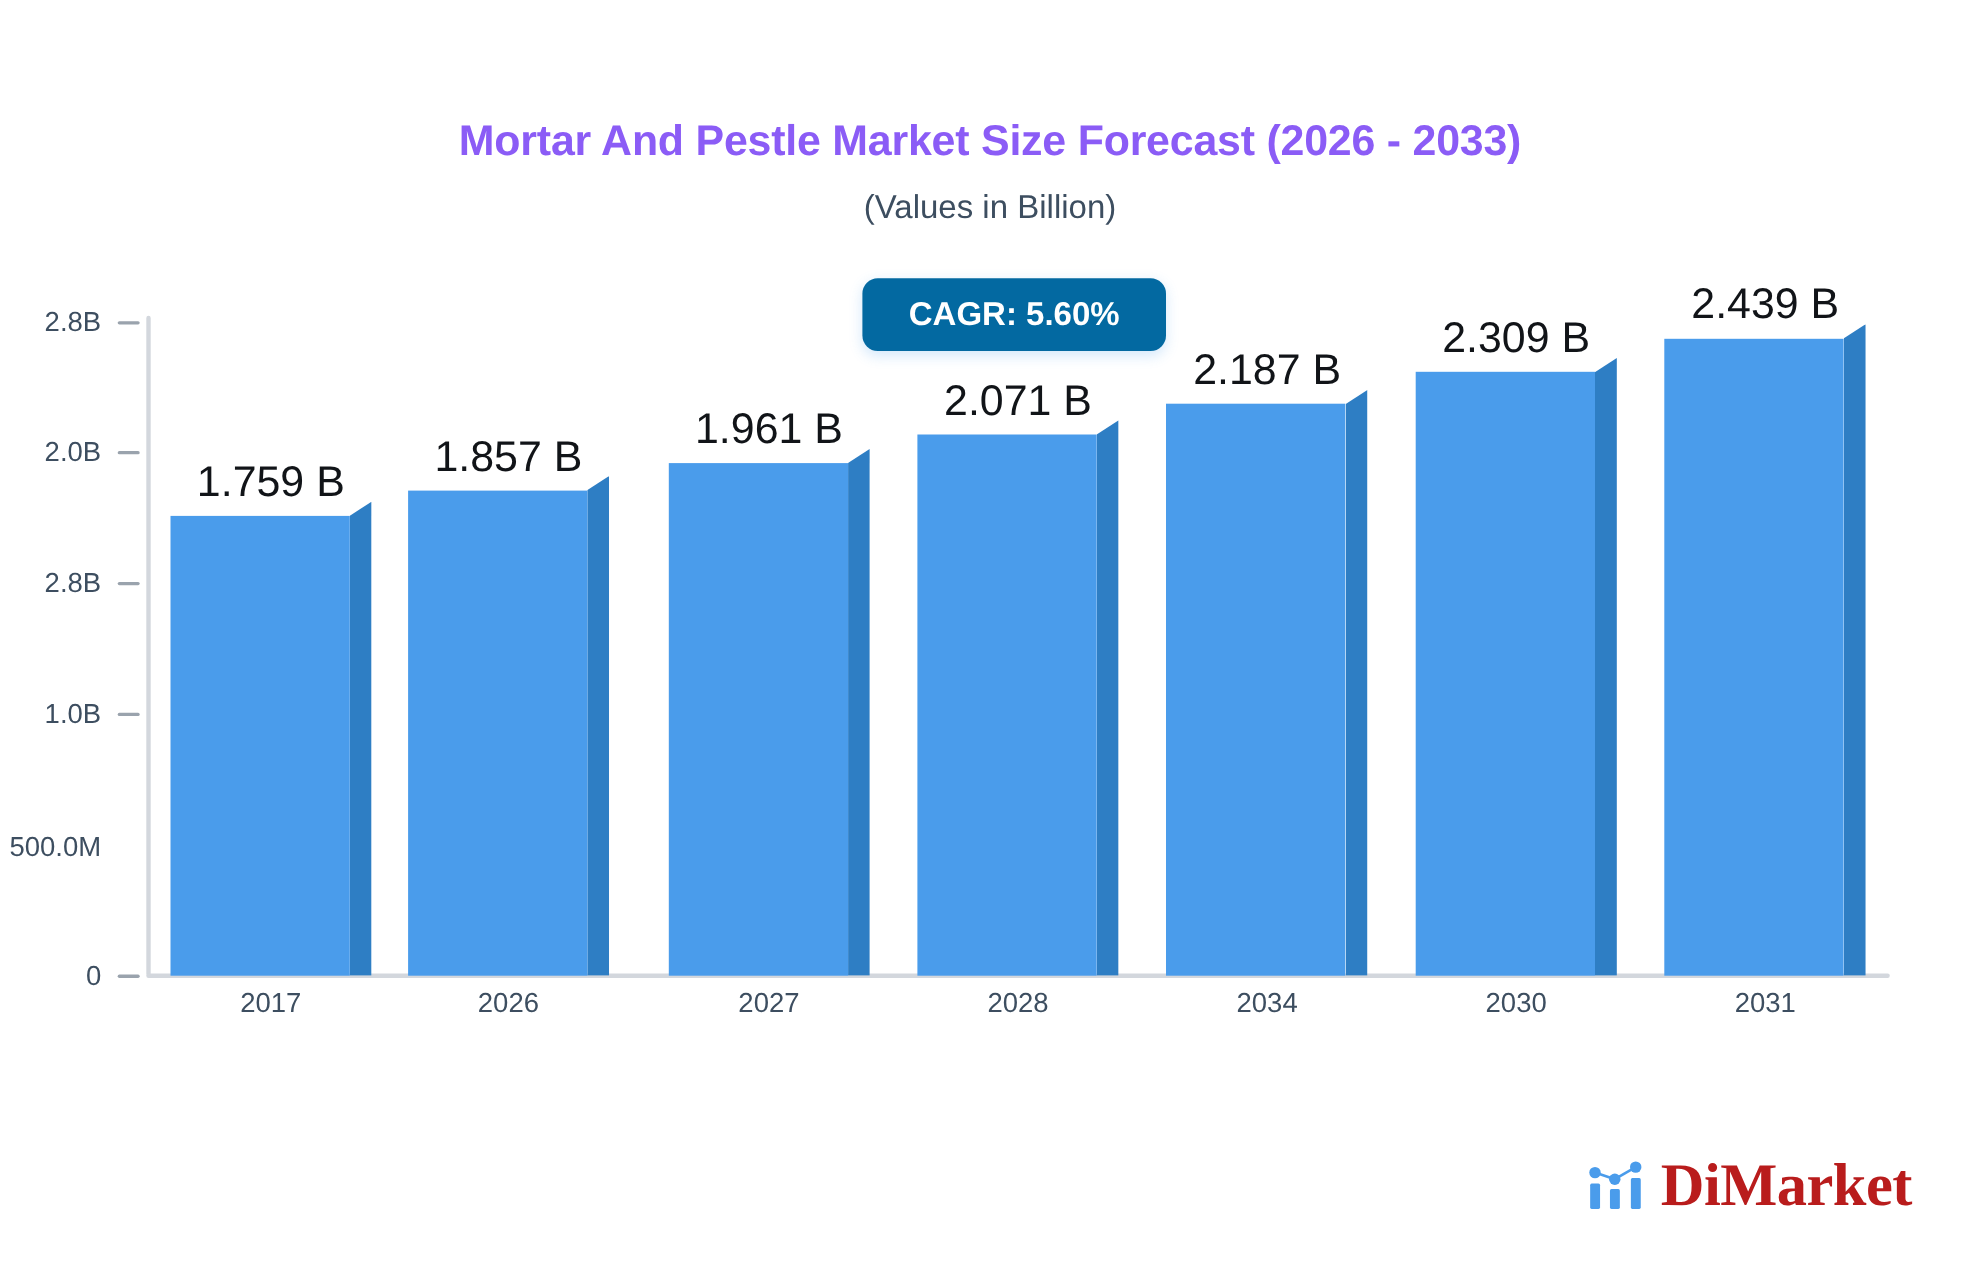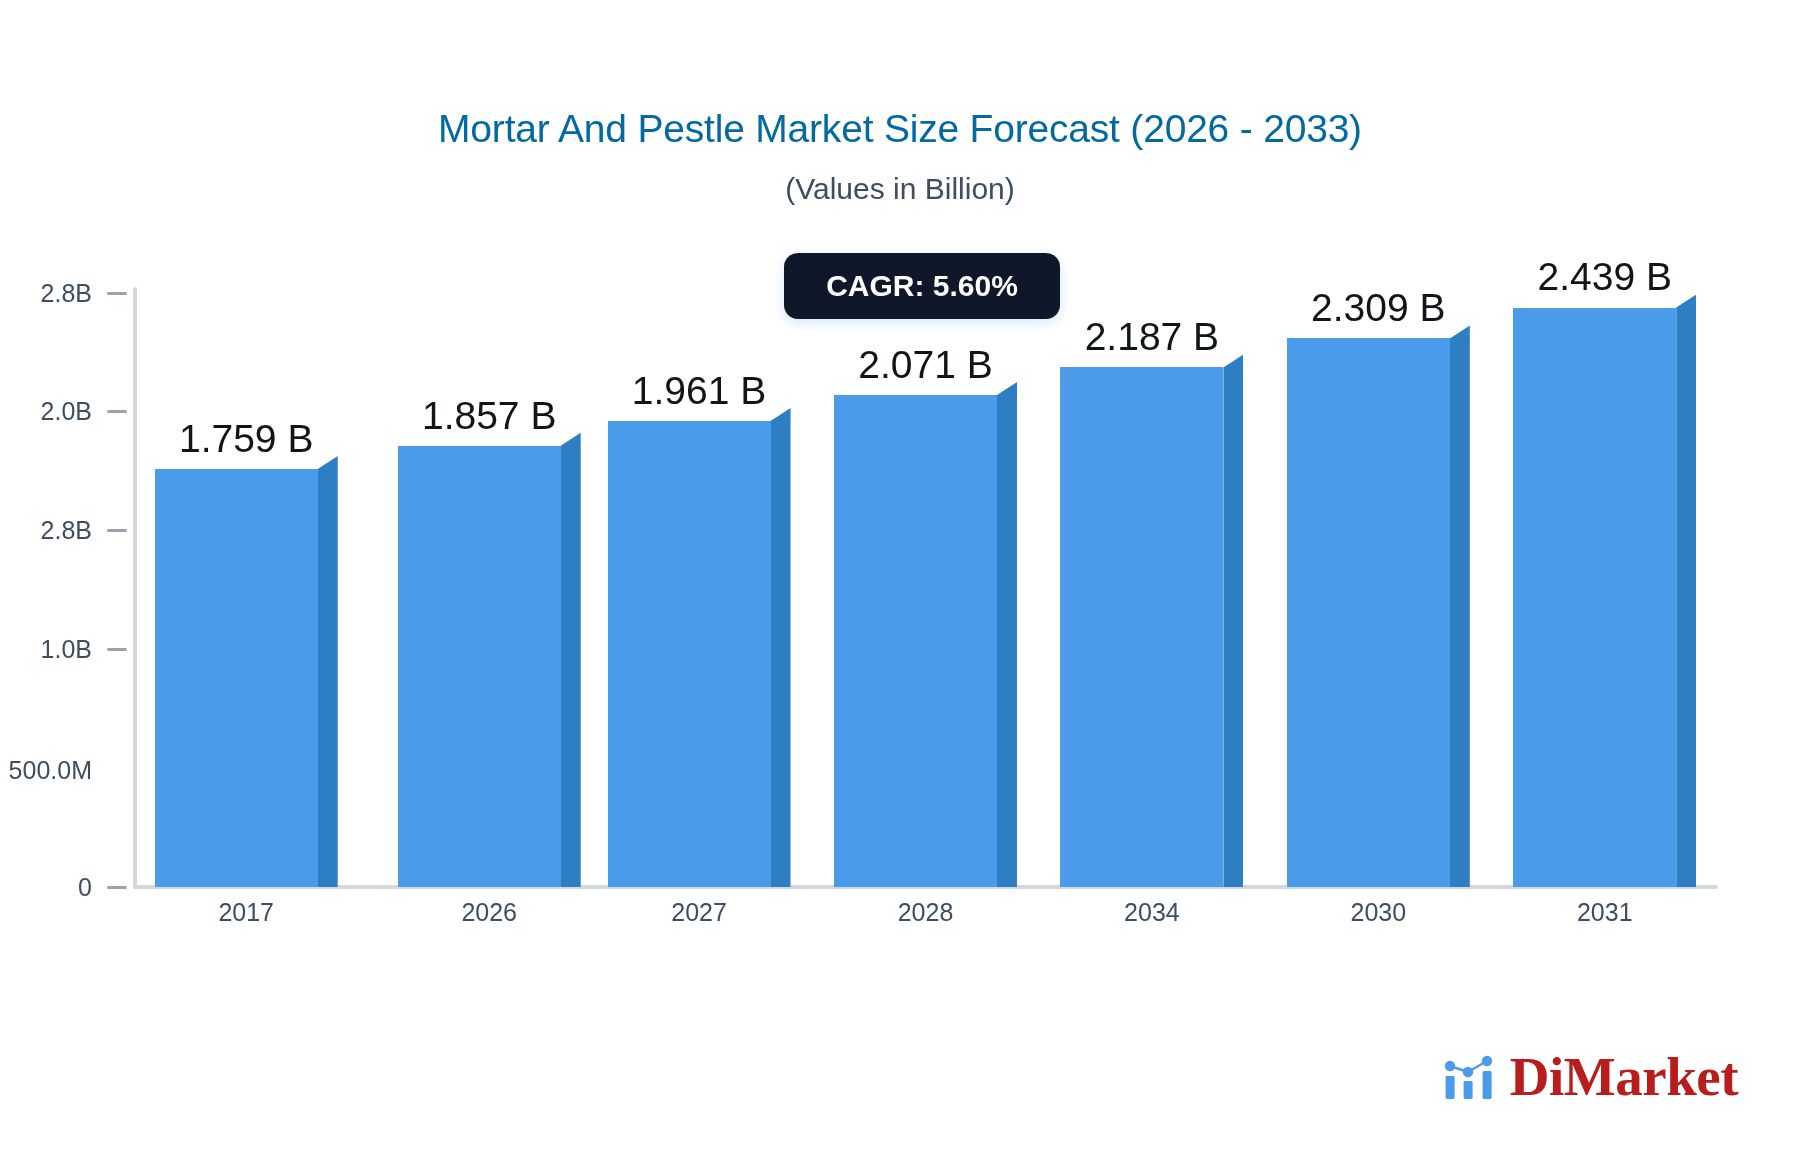--- a/index.html
+++ b/index.html
@@ -22,41 +22,41 @@
   
   #title-block {
     position: absolute;
     top: 108px;
     left: 0;
     width: 1800px;
     text-align: center;
   }
   #chart-title {
     font-size: 39px;
-    font-weight: normal;
-    color: #0369a1;
+    font-weight: bold;
+    color: #8b5cf6;
     letter-spacing: -0.2px;
     line-height: 1.1;
   }
   #chart-subtitle {
     margin-top: 21px;
     font-size: 30px;
     font-weight: normal;
     color: #3d4e60;
     line-height: 1.1;
   }
 
   
   #cagr-badge {
     position: absolute;
     top: 253px;
     left: 784px;
     width: 276px;
     height: 66px;
-    background: #0f172a;
+    background: #0369a1;
     border-radius: 14px;
     display: flex;
     align-items: center;
     justify-content: center;
     color: #ffffff;
     font-size: 30px;
     font-weight: bold;
     z-index: 40;
     box-shadow: 0 4px 12px rgba(61,150,239,0.22);
   }
@@ -235,21 +235,21 @@
 
   <div id="bars">
       <div class="bar-group" style="left: 0px; width: 226.429px; height: 1156px;">
         <div class="bar-3d" style="left: 21.7143px; width: 183px; height: 417.938px;">
           <div class="bar-side" style="left: 163px; width: 20px; height: 430.938px; background: rgb(46, 126, 196);"></div>
           <div class="bar-front" style="width: 163px; height: 417.938px; background: rgb(74, 156, 235);"></div>
         </div>
         <div class="bar-value" style="top: 417.062px; left: 21.7143px; width: 183px;">1.759 B</div>
         <div class="bar-xlabel">2017</div>
       </div>
-      <div class="bar-group" style="left: 243px; width: 226.429px; height: 1156px;">
+      <div class="bar-group" style="left: 216px; width: 226.429px; height: 1156px;">
         <div class="bar-3d" style="left: 21.7143px; width: 183px; height: 441.223px;">
           <div class="bar-side" style="left: 163px; width: 20px; height: 454.223px; background: rgb(46, 126, 196);"></div>
           <div class="bar-front" style="width: 163px; height: 441.223px; background: rgb(74, 156, 235);"></div>
         </div>
         <div class="bar-value" style="top: 393.777px; left: 21.7143px; width: 183px;">1.857 B</div>
         <div class="bar-xlabel">2026</div>
       </div>
       <div class="bar-group" style="left: 452.857px; width: 226.429px; height: 1156px;">
         <div class="bar-3d" style="left: 21.7143px; width: 183px; height: 465.934px;">
           <div class="bar-side" style="left: 163px; width: 20px; height: 478.934px; background: rgb(46, 126, 196);"></div>

